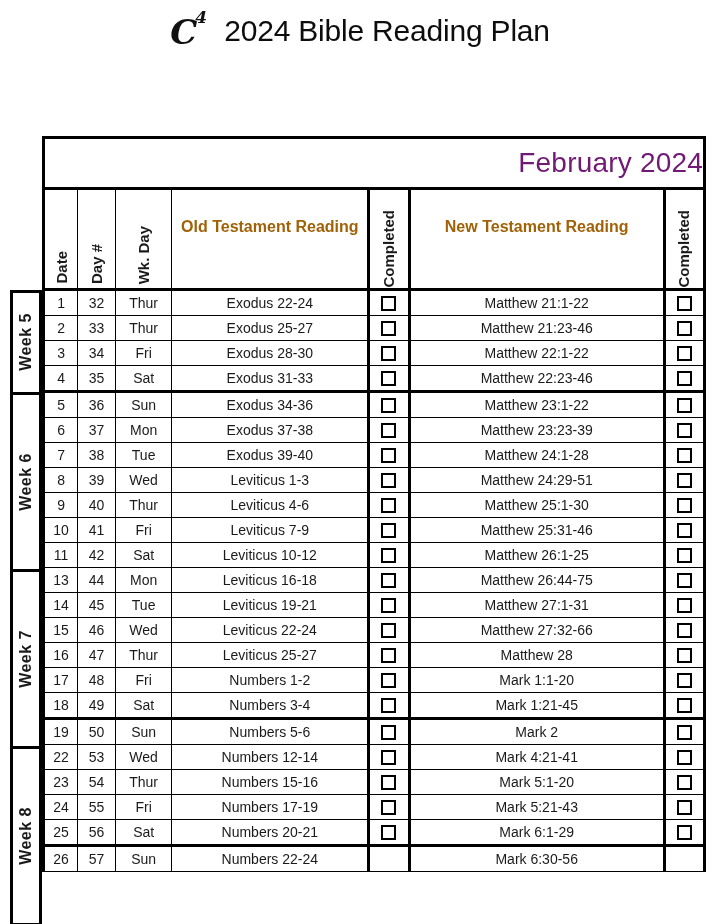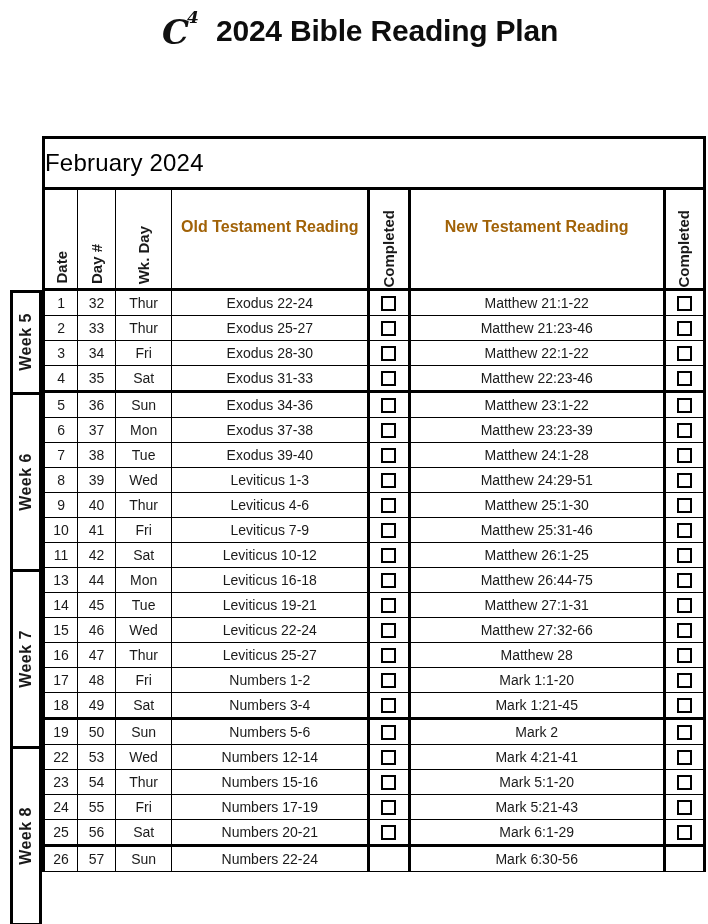--- a/index.html
+++ b/index.html
@@ -51,21 +51,21 @@
     top: -2px;
     font-family: "DejaVu Serif", serif;
     font-style: italic;
     font-weight: 700;
     font-size: 17px;
     line-height: 17px;
     color: #111111;
   }
   .title-text {
     font-size: 30px;
-    font-weight: 700;
+    font-weight: 400;
     letter-spacing: -0.2px;
     white-space: nowrap;
     color: #0d0d0d;
   }
 
   
   .sheet {
     position: relative;
     width: 708px;
     height: 862px;
@@ -114,26 +114,26 @@
     border: 1px solid #000;
     padding: 0;
     margin: 0;
     font-weight: 400;
     background: #ffffff;
   }
 
   
   .month-banner {
     height: 48px;
-    text-align: left;
-    font-size: 24px;
+    text-align: right;
+    font-size: 28px;
     font-weight: 700;
     letter-spacing: 0.2px;
     border: 3px solid #000 !important;
-    color: #000000;
+    color: #701a75;
   }
 
   
   .colhead {
     height: 98px;
     vertical-align: bottom;
     text-align: center;
     border-bottom: 3px solid #000 !important;
   }
   .colhead .vtext {

